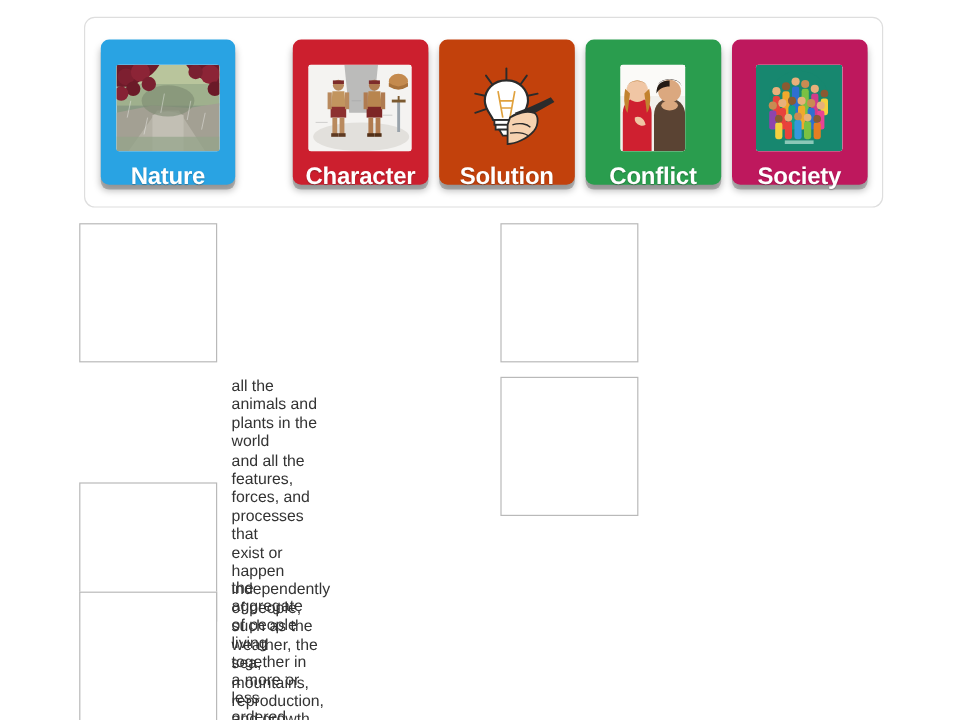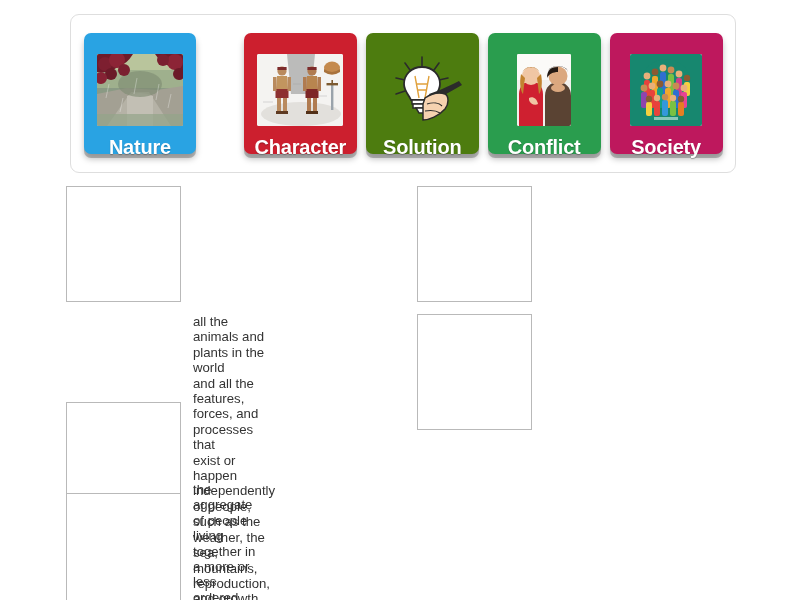--- a/index.html
+++ b/index.html
@@ -168,21 +168,21 @@
         <g stroke="#9b9b9b" stroke-width="0.5" opacity="0.7">
           <line x1="6" y1="48" x2="16" y2="48"></line>
           <line x1="36" y1="30" x2="44" y2="30"></line>
           <line x1="62" y1="42" x2="70" y2="42"></line>
         </g>
       </svg>
     </div>
     <div class="tile-label">Character</div>
   </div>
 
-  <div class="tile" style="background:#4d7c0f;">
+  <div class="tile" style="background:#c2410c;">
     <div class="tile-thumb plain">
       <svg viewBox="0 0 86 72" preserveAspectRatio="none">
         <g stroke="#2b2b2b" stroke-width="1.6" stroke-linecap="round" fill="none">
           <line x1="43" y1="3" x2="43" y2="12"></line>
           <line x1="26" y1="9" x2="31" y2="16"></line>
           <line x1="60" y1="9" x2="55" y2="16"></line>
           <line x1="17" y1="24" x2="26" y2="26"></line>
           <line x1="69" y1="24" x2="60" y2="26"></line>
           <line x1="17" y1="40" x2="26" y2="37"></line>
         </g>

